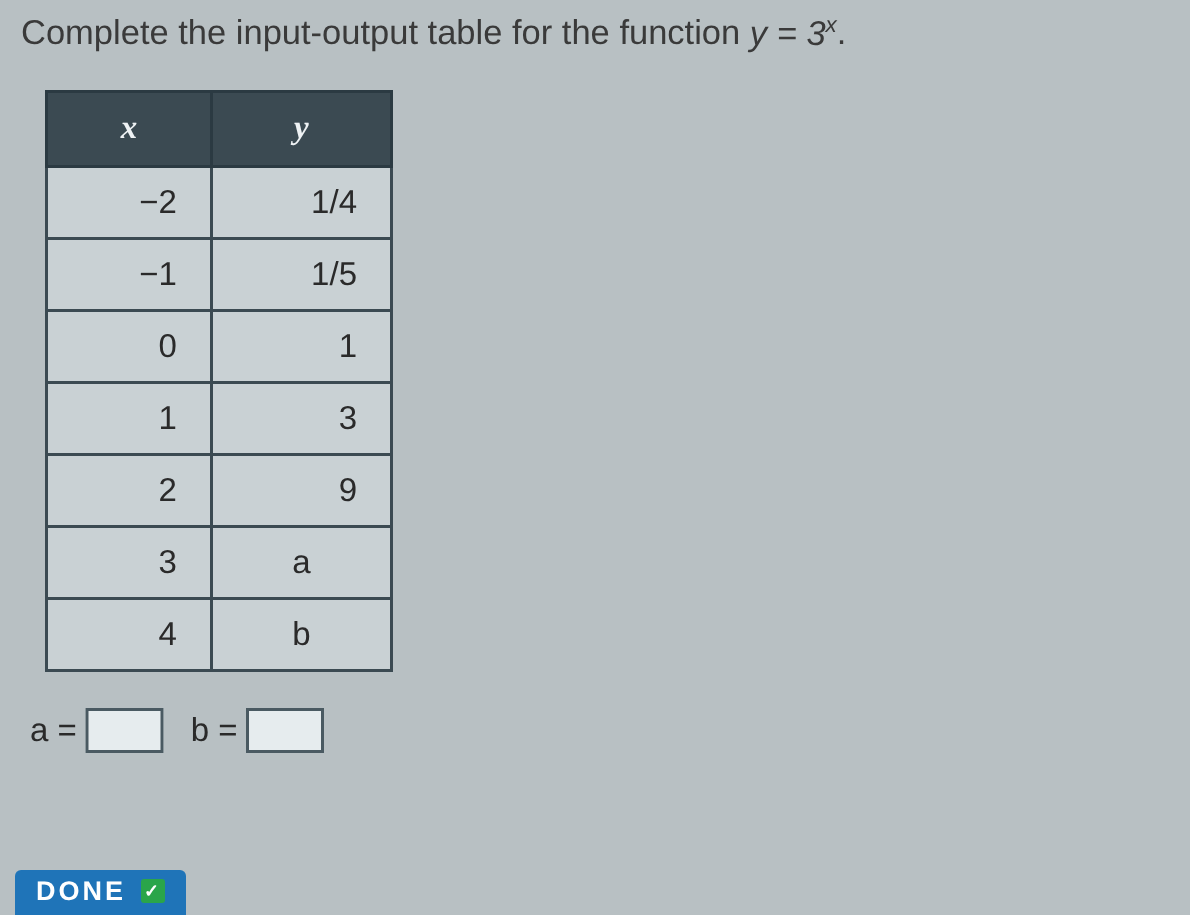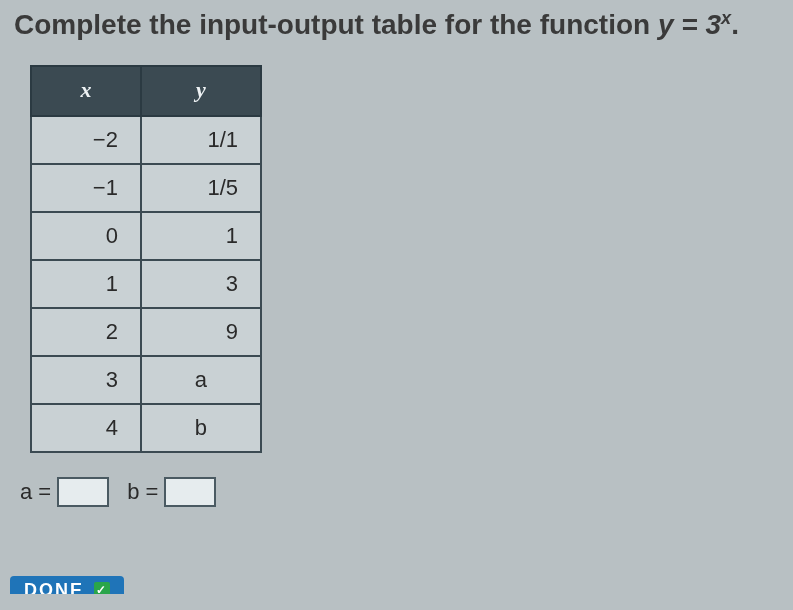--- a/index.html
+++ b/index.html
@@ -11,24 +11,24 @@
     background: #b8c0c3;
     font-family: Arial, Helvetica, sans-serif;
     color: #2a2a2a;
     position: relative;
     overflow: hidden;
   }
   .page {
     padding: 8px 12px 0 12px;
   }
   .prompt {
-    font-size: 28px;
+    font-size: 23px;
     color: #3a3a3a;
     margin: 0 0 24px 2px;
-    font-weight: 700;
+    font-weight: 400;
   }
   .prompt .fn { font-style: italic; }
   .prompt sup { font-size: 0.65em; font-style: italic; }
   .table-wrap {
     margin-left: 18px;
     width: 232px;
   }
   table.io {
     border-collapse: collapse;
     width: 100%;
@@ -72,30 +72,30 @@
   .ans-box {
     display: inline-block;
     width: 52px;
     height: 30px;
     background: #e6ecee;
     border: 2px solid #4a5a62;
   }
   .done-strip {
     position: absolute;
     left: 10px;
-    bottom: 16px;
+    bottom: 0;
     background: #1f74b8;
     color: #fff;
     font-weight: 700;
     letter-spacing: 2px;
     padding: 4px 14px 0 14px;
     font-size: 18px;
     border-top-left-radius: 4px;
     border-top-right-radius: 4px;
-    height: 18px;
+    height: 30px;
     overflow: hidden;
     display: flex;
     align-items: flex-start;
     gap: 10px;
   }
   .done-check {
     width: 16px;
     height: 16px;
     background: #2aa54a;
     border-radius: 2px;
@@ -119,21 +119,21 @@
     <table class="io">
       <thead>
         <tr>
           <th>x</th>
           <th>y</th>
         </tr>
       </thead>
       <tbody>
         <tr>
           <td>−2</td>
-          <td>1/1</td>
+          <td>1/4</td>
         </tr>
         <tr>
           <td>−1</td>
           <td>1/5</td>
         </tr>
         <tr>
           <td>0</td>
           <td>1</td>
         </tr>
         <tr>

